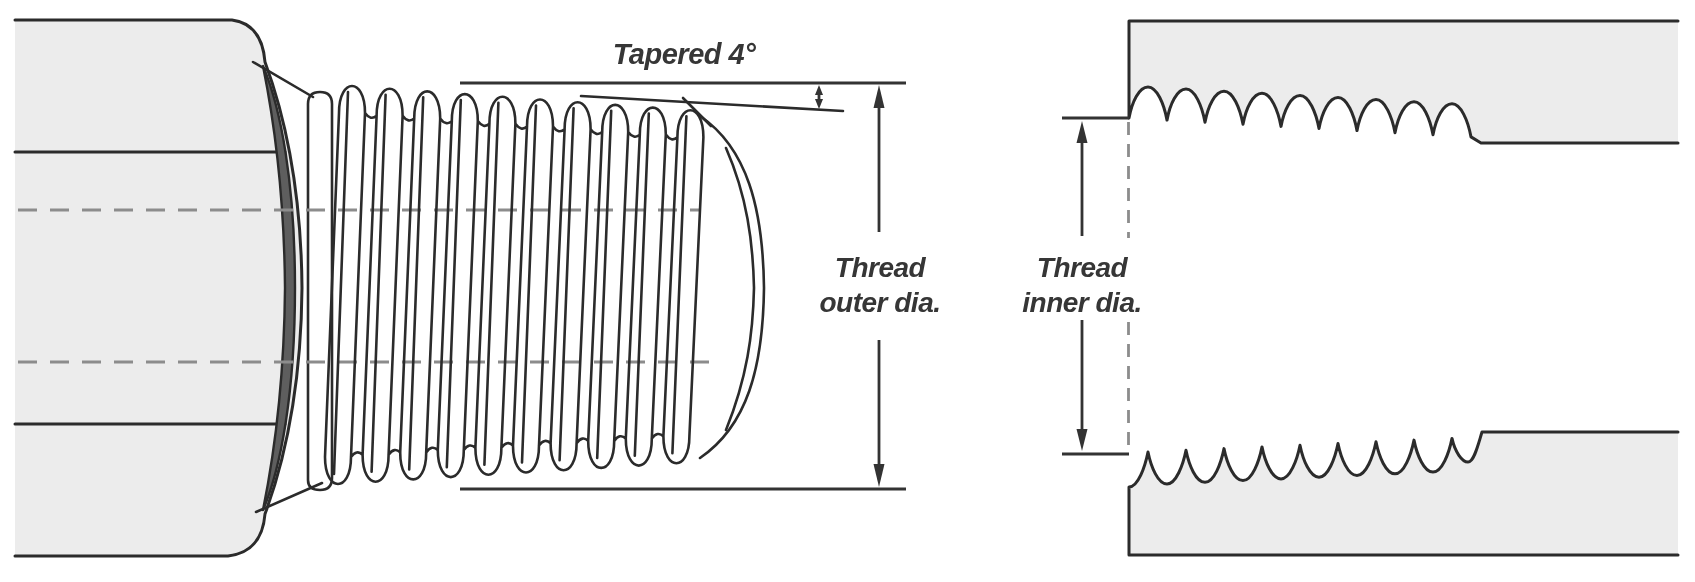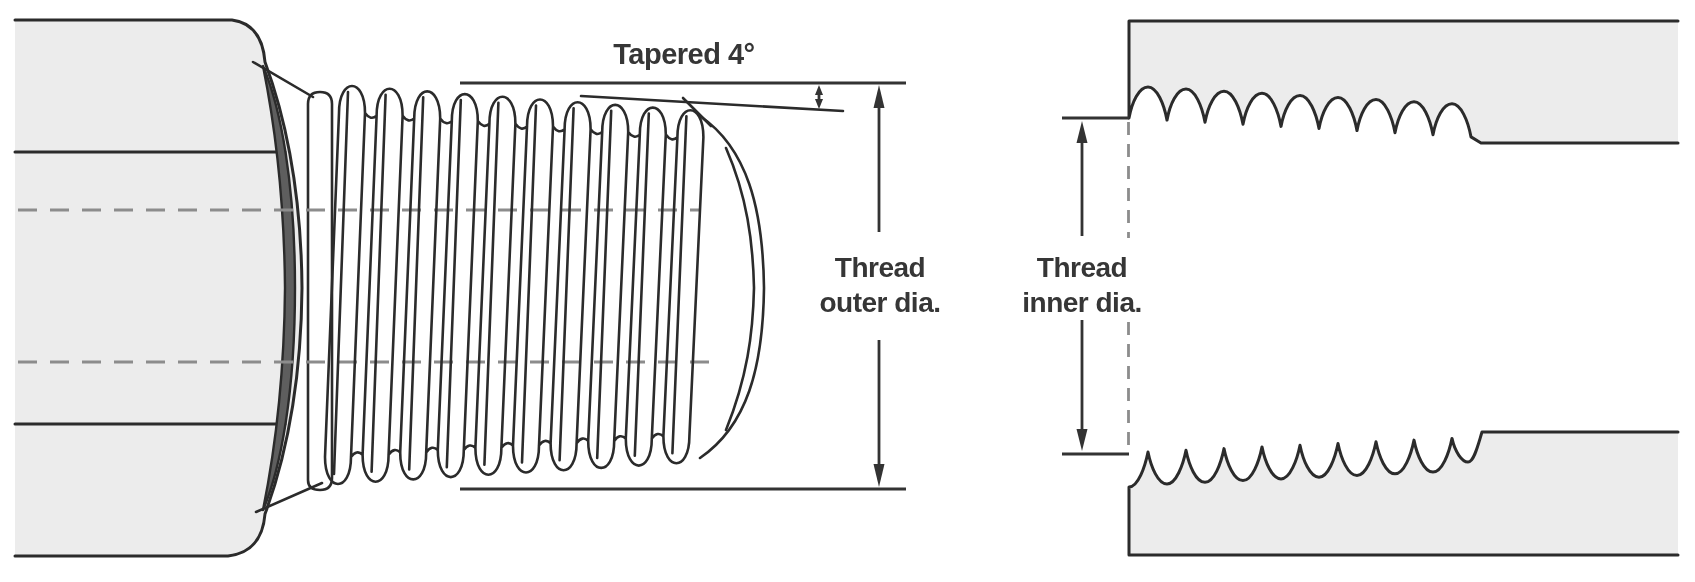--- a/index.html
+++ b/index.html
@@ -2,20 +2,21 @@
 <html><head>
 <meta charset="utf-8">
 <style>
   html,body{margin:0;padding:0;background:#fff;}
   .stage{
     position:relative;
     width:1695px;height:582px;
     background:var(--bg,#ffffff);
     overflow:hidden;
     font-family:"Liberation Sans",sans-serif;
+    font-style:italic;
   }
   svg{display:block;}
   .outline{stroke:var(--line,#2b2b2b);stroke-width:3;fill:none;stroke-linecap:round;stroke-linejoin:round;}
   .thin{stroke:var(--line,#2b2b2b);stroke-width:2.6;fill:none;stroke-linecap:round;stroke-linejoin:round;}
   .fill-body{fill:var(--body,#ececec);}
   .fill-dark{fill:var(--dark,#5e5e5e);stroke:var(--line,#2b2b2b);stroke-width:2.4;stroke-linejoin:round;}
   .dash{stroke:var(--dash,#8c8c8c);stroke-width:3.2;fill:none;stroke-dasharray:19 13;}
   .dash-v{stroke:var(--dash,#9a9a9a);stroke-width:2.8;fill:none;stroke-dasharray:13 9;}
   .dim{stroke:var(--dim,#333333);stroke-width:2.8;fill:none;stroke-linecap:butt;}
   .arrow{fill:var(--dim,#333333);stroke:none;}

